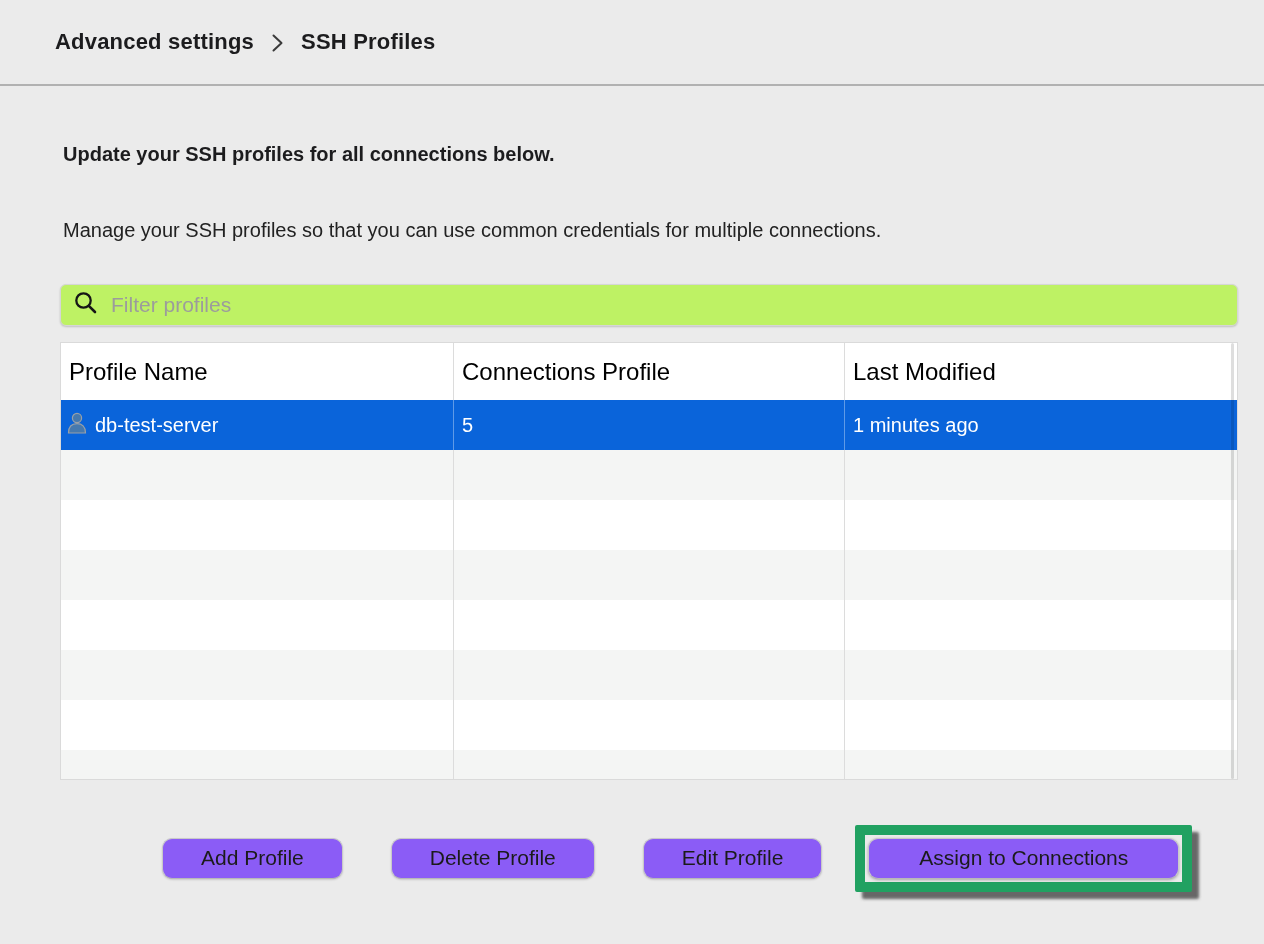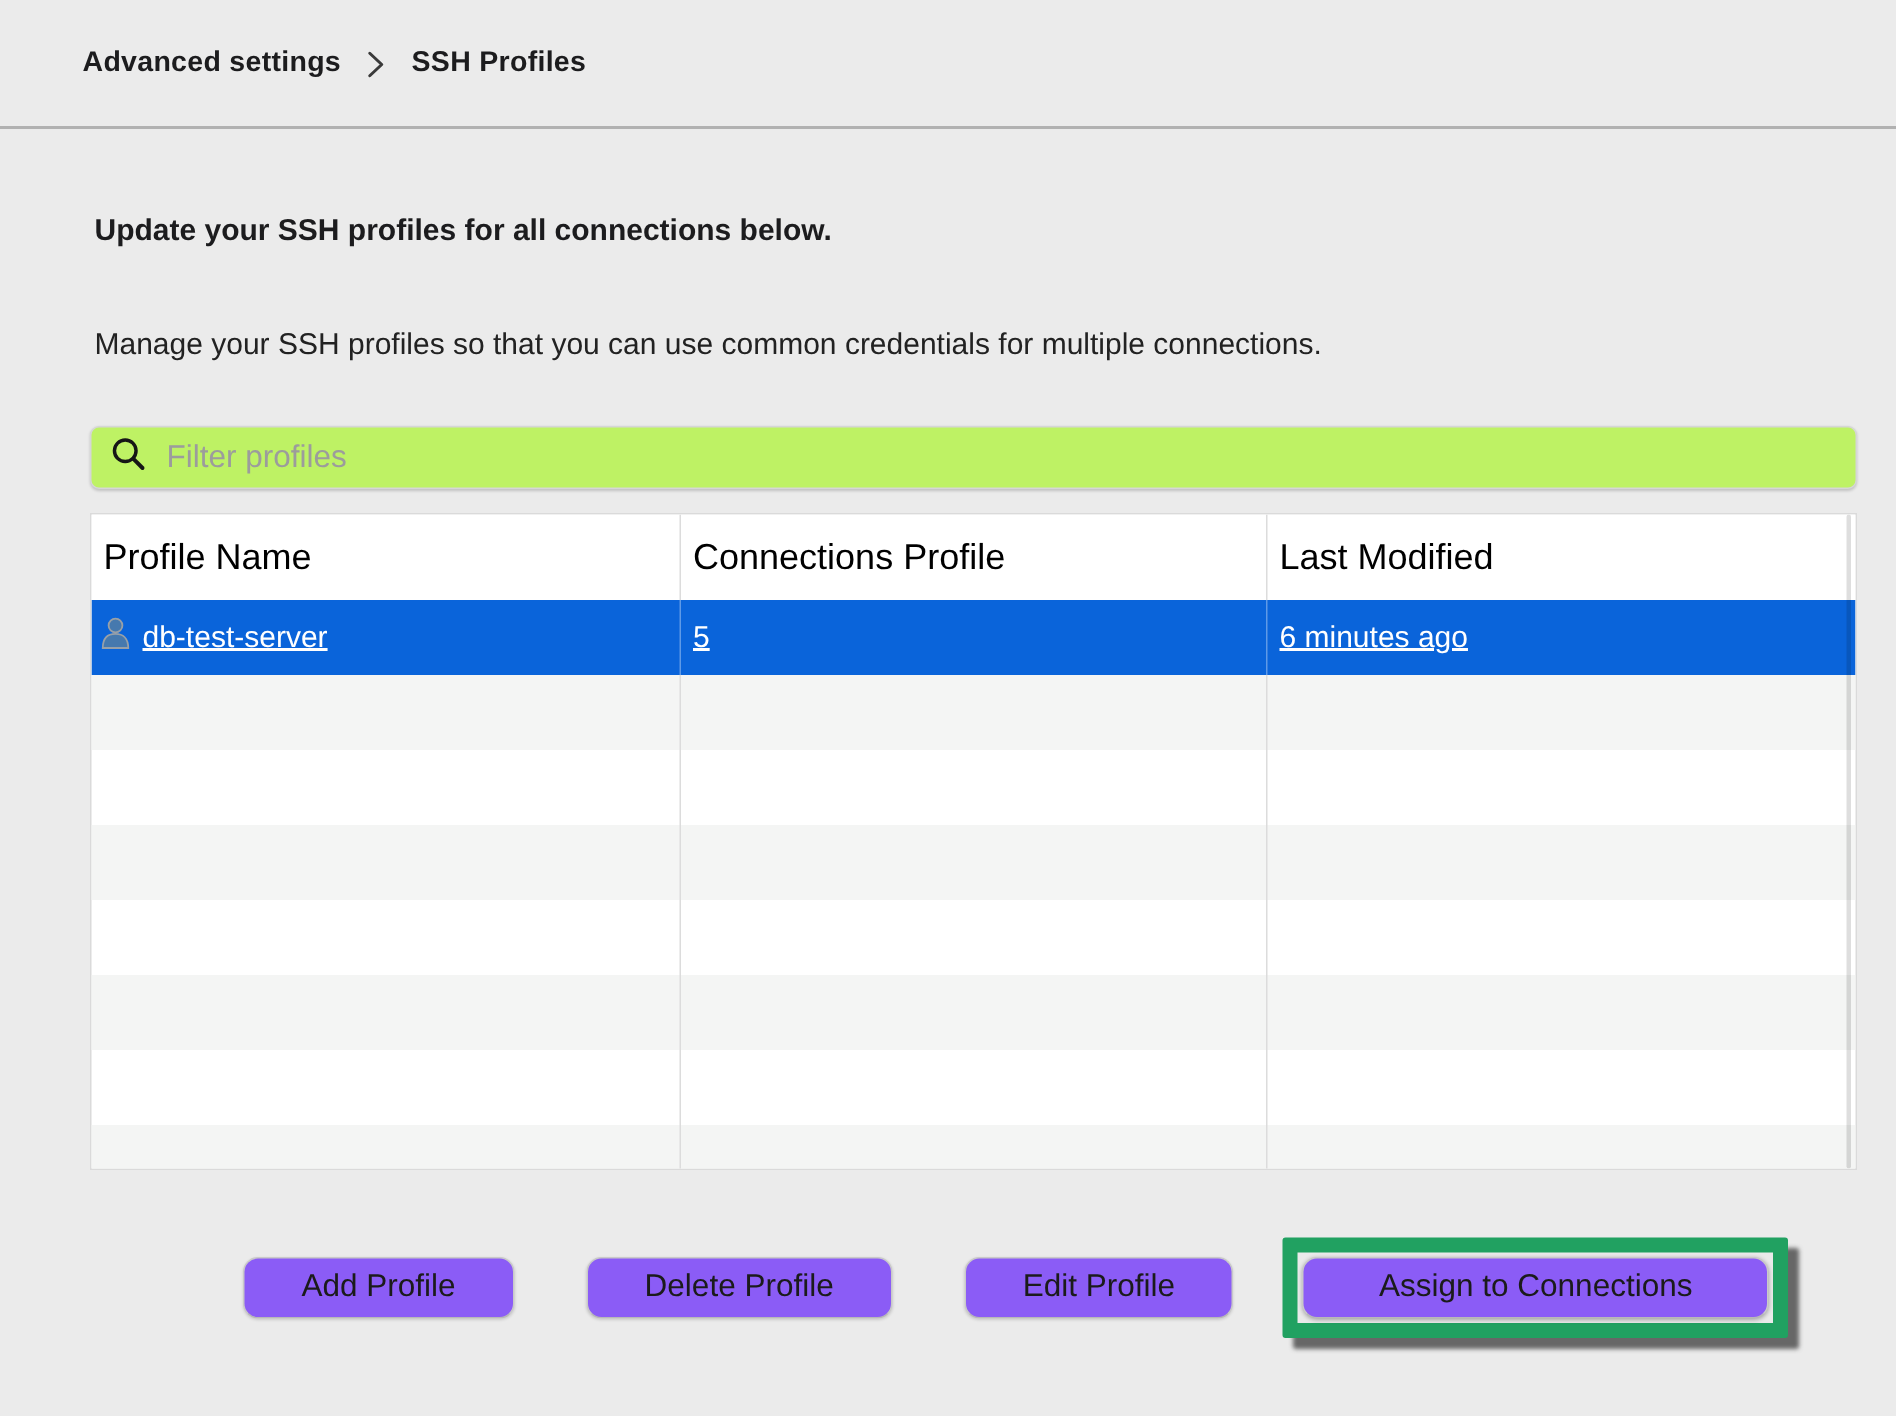--- a/index.html
+++ b/index.html
@@ -14,21 +14,21 @@
   
   .topbar {
     height: 86px;
     border-bottom: 2px solid #b1b1b1;
     display: flex;
     align-items: center;
     padding-left: 55px;
   }
   .breadcrumb { display: flex; align-items: center; gap: 16px; }
   .breadcrumb .crumb {
-    font-size: 19px;
+    font-size: 22px;
     font-weight: 700;
     color: #1c1c1e;
     letter-spacing: 0.2px;
     text-align: right;
   }
   .breadcrumb svg { display: block; margin-top: 2px; }
 
   
   .intro-heading {
     margin: 57px 0 0 63px;
@@ -87,21 +87,21 @@
   .thead .cell {
     font-size: 24px;
     color: #000;
     padding-left: 8px;
     height: 100%;
     display: flex;
     align-items: center;
   }
   .cell.c2, .cell.c3 { border-left: 1px solid #dcdcdc; }
   .trow.selected { height: 50px; background: var(--selection-blue, #0a64da); color: #fff; }
-  .trow.selected .cell { font-size: 20px; height: 100%; display: flex; align-items: center; padding-left: 8px; text-decoration: underline; }
+  .trow.selected .cell { font-size: 20px; height: 100%; display: flex; align-items: center; padding-left: 8px; }
   .trow.selected .cell.c2, .trow.selected .cell.c3 { border-left: 1px solid rgba(255,255,255,0.35); }
   .trow.selected .cell.c1 { padding-left: 3px; }
   .trow.selected .person-icon { margin-right: 5px; display: block; }
   .trow.empty { height: 50px; }
   .trow.empty .cell { height: 100%; }
   .trow.empty.partial { height: 31px; }
   .trow.stripe { background: var(--stripe-gray, #f4f5f4); }
   .scrollbar-track {
     position: absolute;
     top: 0; right: 3px;
@@ -181,21 +181,21 @@
     <div class="cell c1">
       <span class="person-icon">
         <svg width="26" height="26" viewBox="0 0 26 26">
           <circle cx="13" cy="8" r="4.6" fill="#4679ae" stroke="#98a0a8" stroke-width="1.2"></circle>
           <path d="M4.5 23 C4.5 16.5 8 13.6 13 13.6 C18 13.6 21.5 16.5 21.5 23 Z" fill="#4679ae" stroke="#98a0a8" stroke-width="1.2"></path>
         </svg>
       </span>
       <span>db-test-server</span>
     </div>
     <div class="cell c2">5</div>
-    <div class="cell c3">6 minutes ago</div>
+    <div class="cell c3">1 minutes ago</div>
   </div>
 
   <div class="trow empty stripe">
     <div class="cell c1"></div>
       <div class="cell c2"></div>
       <div class="cell c3"></div>
   </div>
   <div class="trow empty">
     <div class="cell c1"></div>
       <div class="cell c2"></div>

